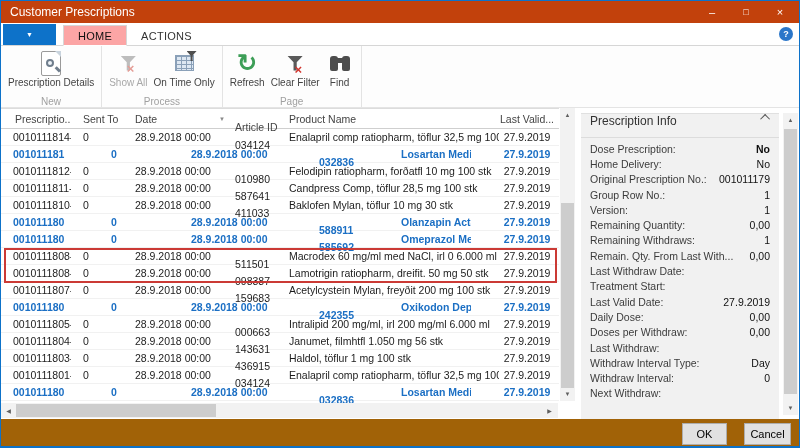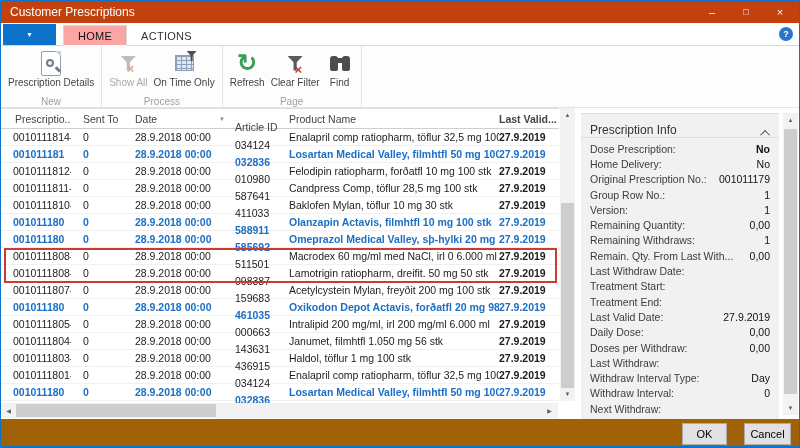--- a/index.html
+++ b/index.html
@@ -50,44 +50,44 @@
   .binoc { position:relative; width:20px; height:15px; }
   .binoc::before, .binoc::after { content:""; position:absolute; top:0; width:8px; height:15px; background:#4d4d4d; border-radius:3px 3px 2px 2px; }
   .binoc::before { left:0; } .binoc::after { right:0; }
   .binoc .bridge { position:absolute; left:7px; top:2px; width:6px; height:5px; background:#4d4d4d; }
 
   
   .grid-area { position:absolute; left:0; top:107px; width:576px; height:311px; background:#fff; }
   .g-header { position:absolute; left:0; top:0; width:558px; height:21px; display:flex; align-items:center; border-top:1px solid #dcdcdc; border-bottom:1px solid #cfcfcf; font-size:10.5px; color:#444; }
   .g-rows { position:absolute; left:0; top:21px; width:558px; }
   .g-row { height:17px; display:flex; align-items:center; font-size:10.5px; color:#1c1c1c; border-bottom:1px solid #f1f1f1; }
-  .g-row.bold { color:#1b6fc4; font-weight:bold; }
+  .g-row.bold { color:#1b6fc4; font-weight:bold;gap:28px; }
   .c-no { width:70px; padding-left:12px; white-space:nowrap; overflow:hidden; }
   .c-sent { width:64px; padding-left:12px; }
   .c-date { width:96px; white-space:nowrap; display:flex; align-items:center; }
   .c-art { width:58px; padding-left:4px;margin-top:16px; }
   .c-prod { flex:1; white-space:nowrap; overflow:hidden; }
-  .c-last { width:60px; text-align:left; padding-right:4px; white-space:nowrap;font-weight:bold; }
+  .c-last { width:60px; text-align:center; padding-right:4px; white-space:nowrap; }
   .g-header .c-no { padding-left:14px; }
   .hdr-filter { margin-left:auto; font-size:6px; color:#8a8a8a; padding-right:6px; }
   .red-box { position:absolute; left:3px; top:140px; width:553px; height:35px; border:2px solid #cb3a35; pointer-events:none; }
 
   
   .vscroll { position:absolute; left:559px; top:0; width:15px; height:293px; background:#f2f2f2; }
   .vscroll .arr { position:absolute; left:0; width:15px; height:14px; display:flex; align-items:center; justify-content:center; font-size:6px; color:#5f5f5f; }
   .vscroll .arr.down { bottom:0; }
   .vscroll .thumb { position:absolute; left:1px; top:95px; width:13px; height:185px; background:#cdcdcd; }
   .hscroll { position:absolute; left:0; top:295px; width:557px; height:15px; background:#f2f2f2; }
   .hscroll .arr { position:absolute; top:0; width:15px; height:15px; display:flex; align-items:center; justify-content:center; font-size:6px; color:#5f5f5f; }
   .hscroll .arr.right { right:1px; }
   .hscroll .thumb { position:absolute; left:15px; top:1px; width:200px; height:13px; background:#cdcdcd; }
 
   
   .panel { position:absolute; left:580px; top:112px; width:198px; height:306px; background:#f1f1f1; border-top:1px solid #e0e0e0; overflow:hidden; }
-  .panel-head { height:24px; display:flex; align-items:flex-end; padding:0 9px; font-size:12px; color:#333; border-bottom:1px solid #dcdcdc; }
+  .panel-head { height:24px; display:flex; align-items:flex-start; padding:0 9px; font-size:12px; color:#333; border-bottom:1px solid #dcdcdc; }
   .chev { margin-left:auto; width:7px; height:7px; border-left:1.5px solid #555; border-top:1.5px solid #555; transform:rotate(45deg) translateY(2px); }
   .p-rows { padding-top:3px; }
   .p-row { height:15.3px; display:flex; align-items:center; padding:0 9px; font-size:10.5px; }
   .p-label { color:#3c3c3c; white-space:nowrap; overflow:hidden; }
   .p-val { margin-left:auto; color:#111; white-space:nowrap; }
   .p-row.bold .p-val { font-weight:bold; }
   .pscroll { position:absolute; left:782px; top:112px; width:15px; height:302px; background:#f2f2f2; }
   .pscroll .arr { position:absolute; left:0; width:15px; height:14px; display:flex; align-items:center; justify-content:center; font-size:6px; color:#5f5f5f; }
   .pscroll .arr.down { bottom:0; }
   .pscroll .thumb { position:absolute; left:1px; top:16px; width:13px; height:265px; background:#cdcdcd; }
@@ -295,21 +295,21 @@
           <div class="c-date">28.9.2018 00:00</div>
           <div class="c-art">159683</div>
           <div class="c-prod">Acetylcystein Mylan, freyðit 200 mg 100 stk</div>
           <div class="c-last">27.9.2019</div>
         </div>
 
         <div class="g-row bold">
           <div class="c-no">001011180</div>
           <div class="c-sent">0</div>
           <div class="c-date">28.9.2018 00:00</div>
-          <div class="c-art">461035</div>
+          <div class="c-art">242355</div>
           <div class="c-prod">Oxikodon Depot Actavis, forðatfl 20 mg 98 stk</div>
           <div class="c-last">27.9.2019</div>
         </div>
 
         <div class="g-row">
           <div class="c-no">0010111805-0</div>
           <div class="c-sent">0</div>
           <div class="c-date">28.9.2018 00:00</div>
           <div class="c-art">000663</div>
           <div class="c-prod">Intralipid 200 mg/ml, irl 200 mg/ml 6.000 ml</div>
@@ -419,24 +419,20 @@
         <div class="p-row">
           <span class="p-label">Last Withdraw Date:</span>
           <span class="p-val"></span>
         </div>
 
         <div class="p-row">
           <span class="p-label">Treatment Start:</span>
           <span class="p-val"></span>
         </div>
 
-        <div class="p-row">
-          <span class="p-label">Treatment End:</span>
-          <span class="p-val"></span>
-        </div>
 
         <div class="p-row">
           <span class="p-label">Last Valid Date:</span>
           <span class="p-val">27.9.2019</span>
         </div>
 
         <div class="p-row">
           <span class="p-label">Daily Dose:</span>
           <span class="p-val">0,00</span>
         </div>

